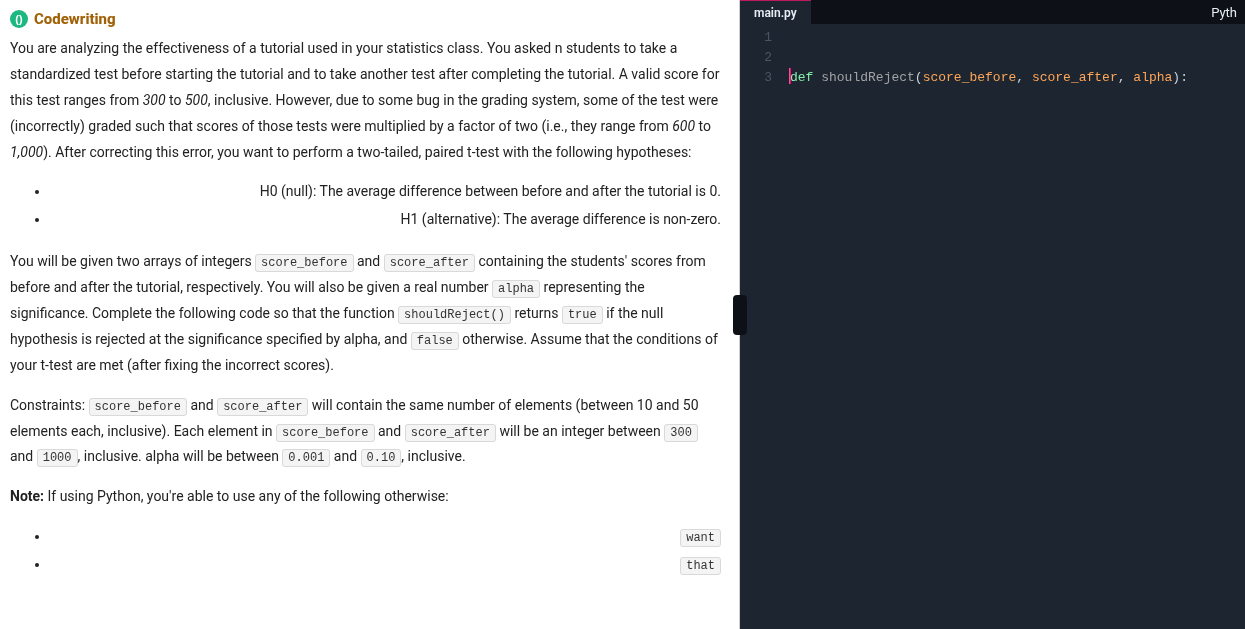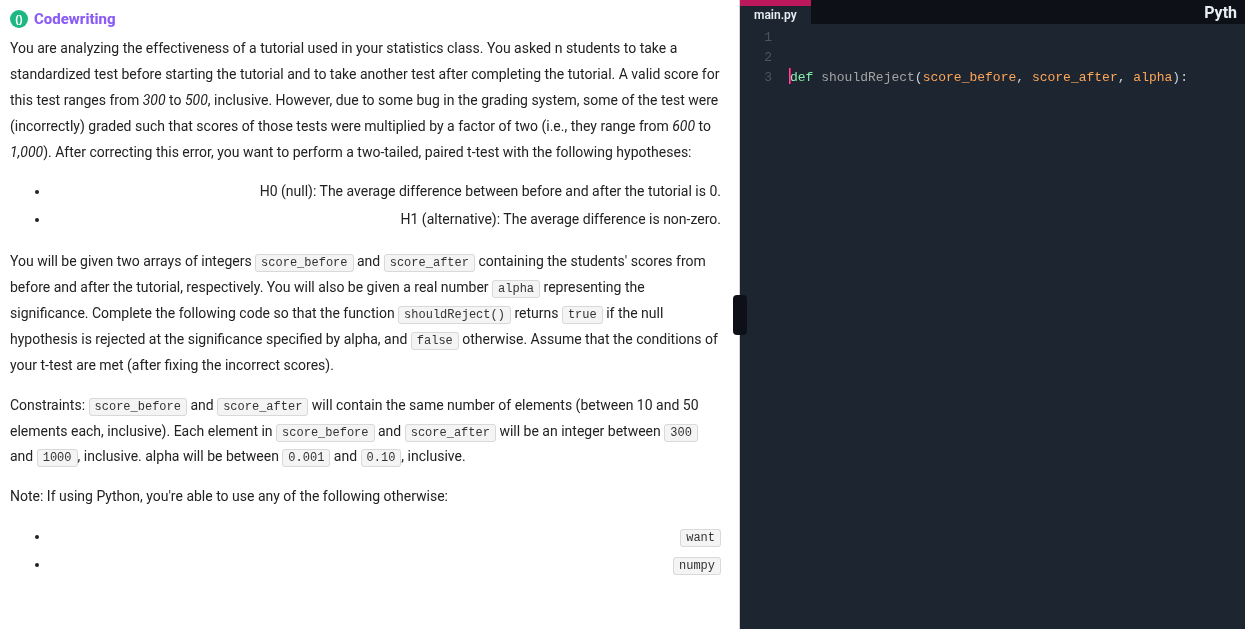--- a/index.html
+++ b/index.html
@@ -43,30 +43,30 @@
     color: #c9d1d9;
     position: relative;
   }
   .tab {
     padding: 0 14px;
     display: flex;
     align-items: center;
     background: #1d2531;
     color: #e6edf3;
     font-weight: 600;
-    border-top: 6px solid #be185d;
+    border-top: 1px solid #be185d;
   }
   .lang-pill {
     margin-left: auto;
     padding: 0 8px;
     display: flex;
     align-items: center;
     color: #e6edf3;
-    font-size: 16px;
-    font-weight: 700;
+    font-size: 13px;
+    font-weight: 400;
   }
   .editor {
     flex: 1 1 auto;
     display: flex;
     font-family: "SFMono-Regular", Consolas, "Liberation Mono", Menlo, monospace;
     font-size: 13px;
     line-height: 20px;
     position: relative;
   }
   .gutter {
@@ -106,31 +106,31 @@
     gap: 6px;
     padding-bottom: 8px;
   }
   .logo {
     width: 18px; height: 18px; border-radius: 50%;
     background: #1db882;
     display: flex; align-items: center; justify-content: center;
     color: #fff; font-weight: 900; font-size: 11px;
     font-family: Arial, sans-serif;
   }
-  .header-title { font-weight: 800; font-size: 15px; color: #8b5cf6; }
+  .header-title { font-weight: 800; font-size: 15px; color: #a16207; }
   .doc {
     font-size: 14px;
     line-height: 1.85;
     color: #222;
   }
   .doc p { margin-bottom: 14px; }
   .doc ul { margin: 0 0 16px 0; padding-left: 40px; }
   .doc li { margin-bottom: 2px; text-align: right; }
   .doc em { font-style: italic; }
-  .doc b { font-weight: 400; }
+  .doc b { font-weight: 700; }
   code.inline {
     font-family: "SFMono-Regular", Consolas, "Liberation Mono", Menlo, monospace;
     font-size: 12px;
     background: #f4f4f4;
     border: 1px solid #d9d9d9;
     padding: 1px 5px;
     border-radius: 3px;
     color: #333;
     white-space: nowrap;
   }
@@ -173,21 +173,21 @@
           <span>You will be given two arrays of integers </span><code class="inline">score_before</code><span> and </span><code class="inline">score_after</code><span> containing the students' scores from before and after the tutorial, respectively. You will also be given a real number </span><code class="inline">alpha</code><span> representing the significance. Complete the following code so that the function </span><code class="inline">shouldReject()</code><span> returns </span><code class="inline">true</code><span> if the null hypothesis is rejected at the significance specified by alpha, and </span><code class="inline">false</code><span> otherwise. Assume that the conditions of your t-test are met (after fixing the incorrect scores).</span>
         </p>
         <p>
           <span>Constraints: </span><code class="inline">score_before</code><span> and </span><code class="inline">score_after</code><span> will contain the same number of elements (between 10 and 50 elements each, inclusive). Each element in </span><code class="inline">score_before</code><span> and </span><code class="inline">score_after</code><span> will be an integer between </span><code class="inline">300</code><span> and </span><code class="inline">1000</code><span>, inclusive. alpha will be between </span><code class="inline">0.001</code><span> and </span><code class="inline">0.10</code><span>, inclusive.</span>
         </p>
         <p>
           <b>Note:</b><span> If using Python, you're able to use any of the following otherwise:</span>
         </p>
         <ul>
           <li><code class="inline">want</code></li>
-          <li><code class="inline">numpy</code></li>
+          <li><code class="inline">that</code></li>
         </ul>
       </div>
     </div>
   </div>
 
   <div class="right">
     <div class="handle"></div>
     <div class="tabbar">
       <div class="tab">main.py</div>
       <div class="lang-pill">Pyth</div>

